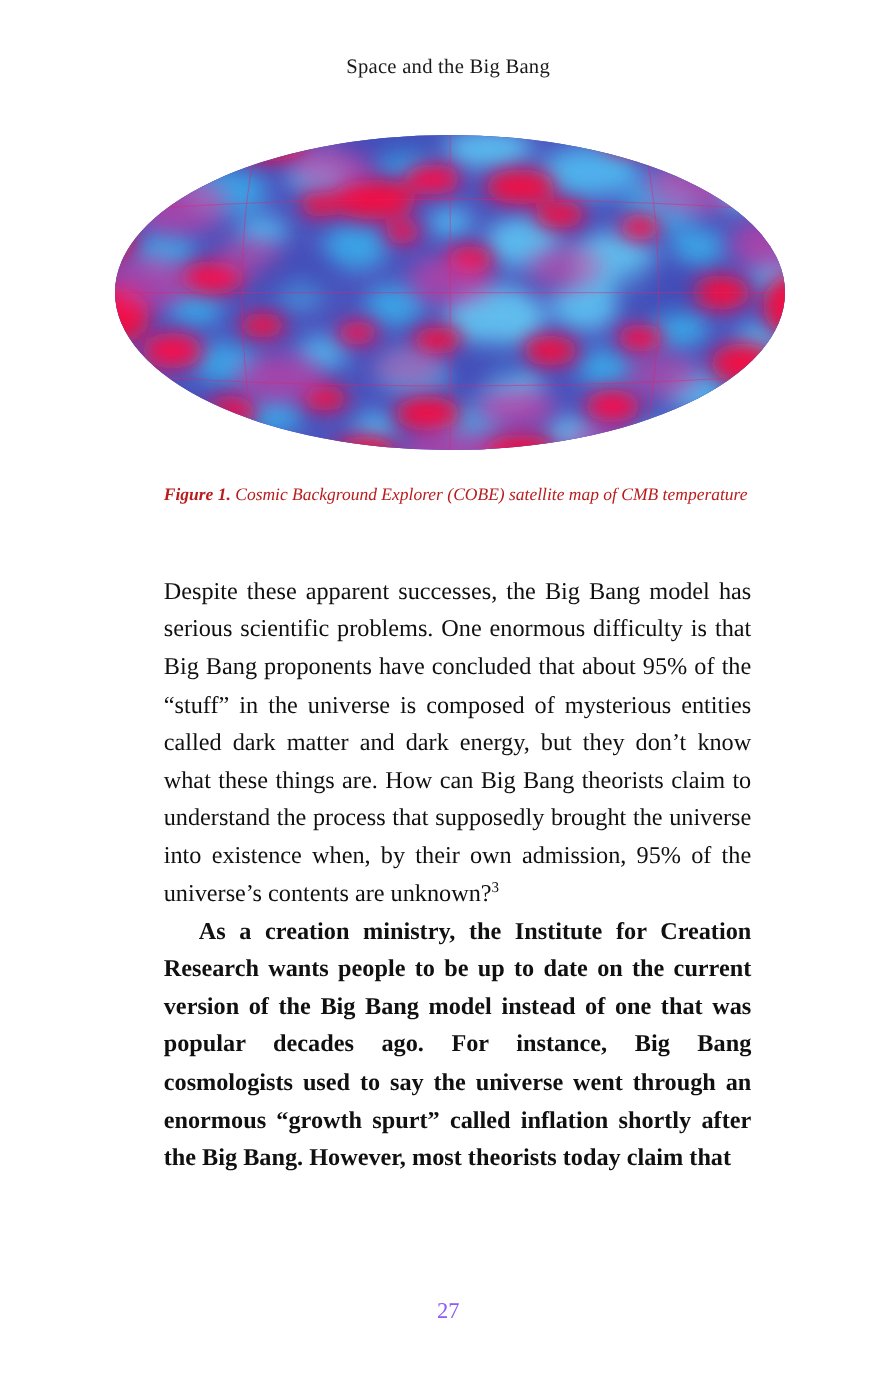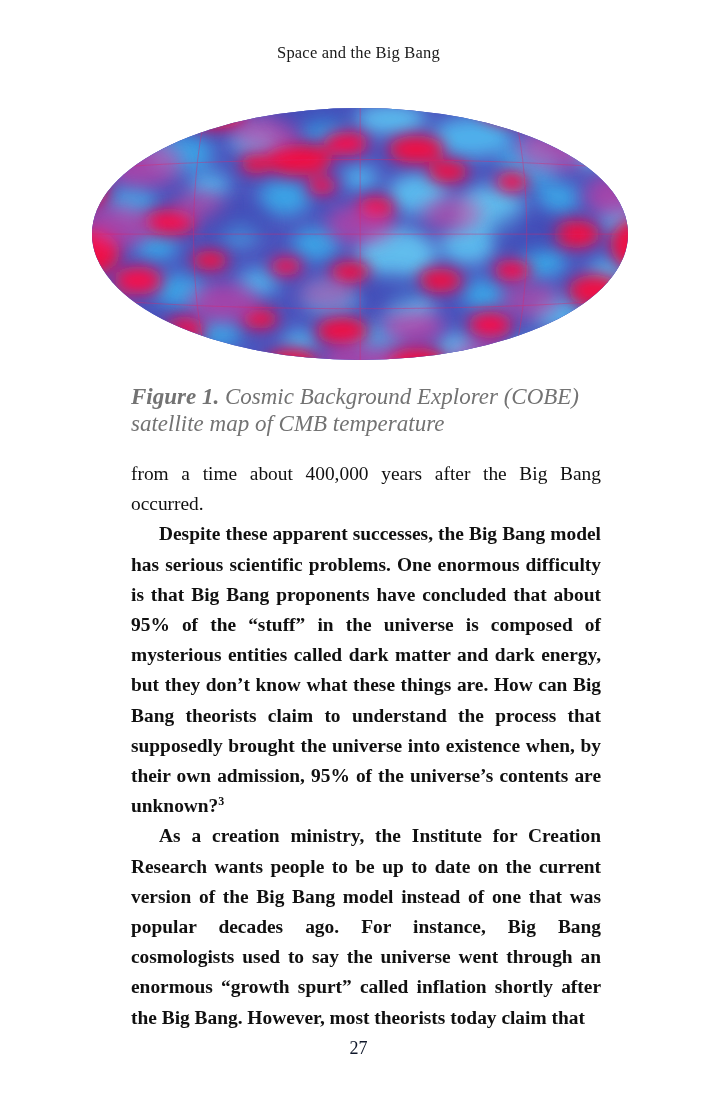--- a/index.html
+++ b/index.html
@@ -55,23 +55,23 @@
     inset: -6%;
   }
   .cmb-svg { display: block; width: 100%; height: 100%; }
 
   
   .caption {
     position: absolute;
     left: 131px;
     top: 383px;
     width: 472px;
-    font-size: 23px;
+    font-size: 14px;
     line-height: 27px;
-    color: #737373;
+    color: #b91c1c;
     font-style: italic;
   }
   .caption .figlabel {
     font-weight: bold;
     font-style: italic;
   }
 
   
   .body-text {
     position: absolute;
@@ -98,21 +98,21 @@
   }
 
   
   .folio {
     position: absolute;
     bottom: 41px;
     left: 0;
     width: 717px;
     text-align: center;
     font-size: 18px;
-    color: #0f172a;
+    color: #8b5cf6;
   }
 </style>
 </head>
 <body>
 
 <div class="page">
 
   <div class="running-head">Space and the Big Bang</div>
 
   <div class="figure-wrap">
@@ -244,20 +244,19 @@
         </svg>
       </div>
     </div>
   </div>
 
   <div class="caption">
     <span class="figlabel">Figure 1.</span><span> Cosmic Background Explorer (COBE) satellite map of CMB temperature</span>
   </div>
 
   <div class="body-text">
-    <p class="para p1">from a time about 400,000 years after the Big Bang occurred.</p>
     <p class="para"><span>Despite these apparent successes, the Big Bang model has serious scientific problems. One enormous difficulty is that Big Bang proponents have concluded that about 95% of the “stuff” in the universe is composed of mysterious entities called dark matter and dark energy, but they don’t know what these things are. How can Big Bang theorists claim to understand the process that supposedly brought the universe into existence when, by their own admission, 95% of the universe’s contents are unknown?</span><sup class="fn">3</sup></p>
     <p class="para">As a creation ministry, the Institute for Creation Research wants people to be up to date on the current version of the Big Bang model instead of one that was popular decades ago. For instance, Big Bang cosmologists used to say the universe went through an enormous “growth spurt” called inflation shortly after the Big Bang. However, most theorists today claim that</p>
   </div>
 
   <div class="folio">27</div>
 
 </div>
 
 </body></html>

